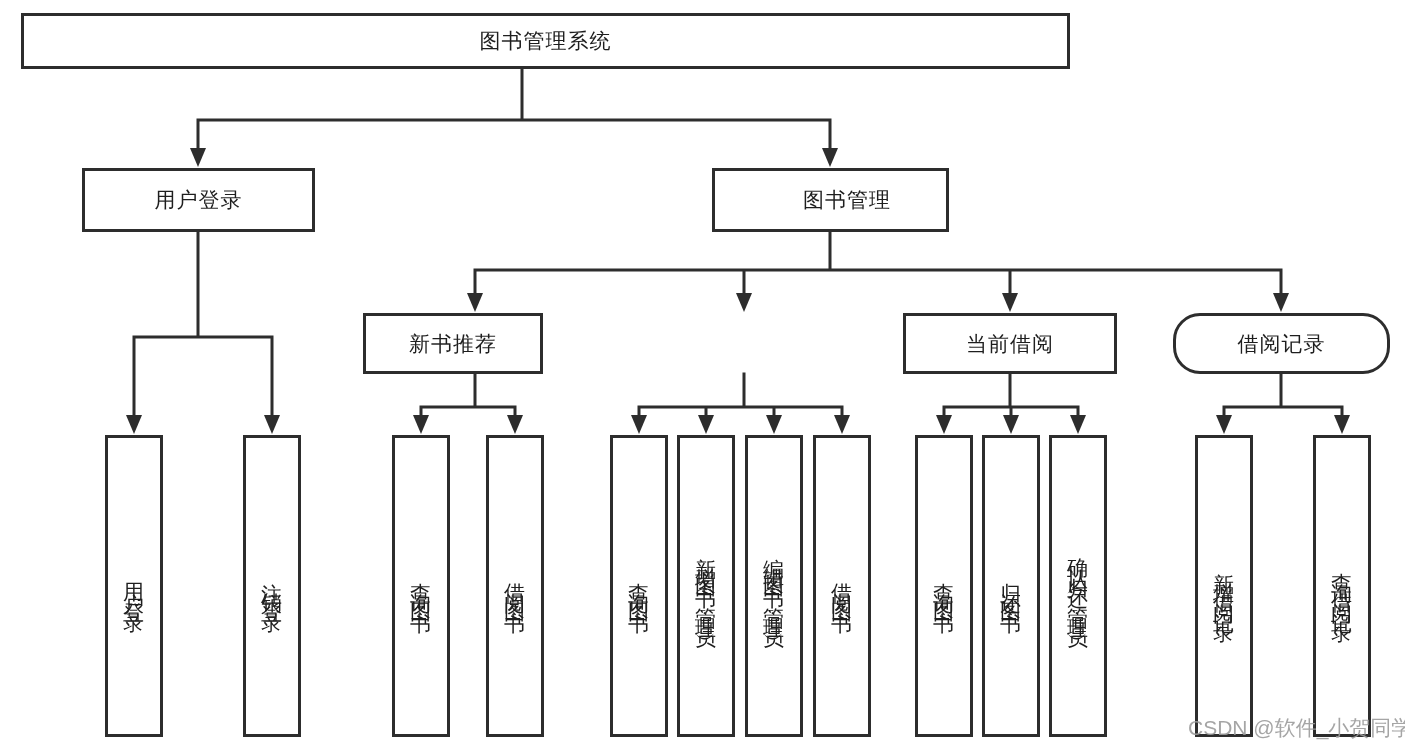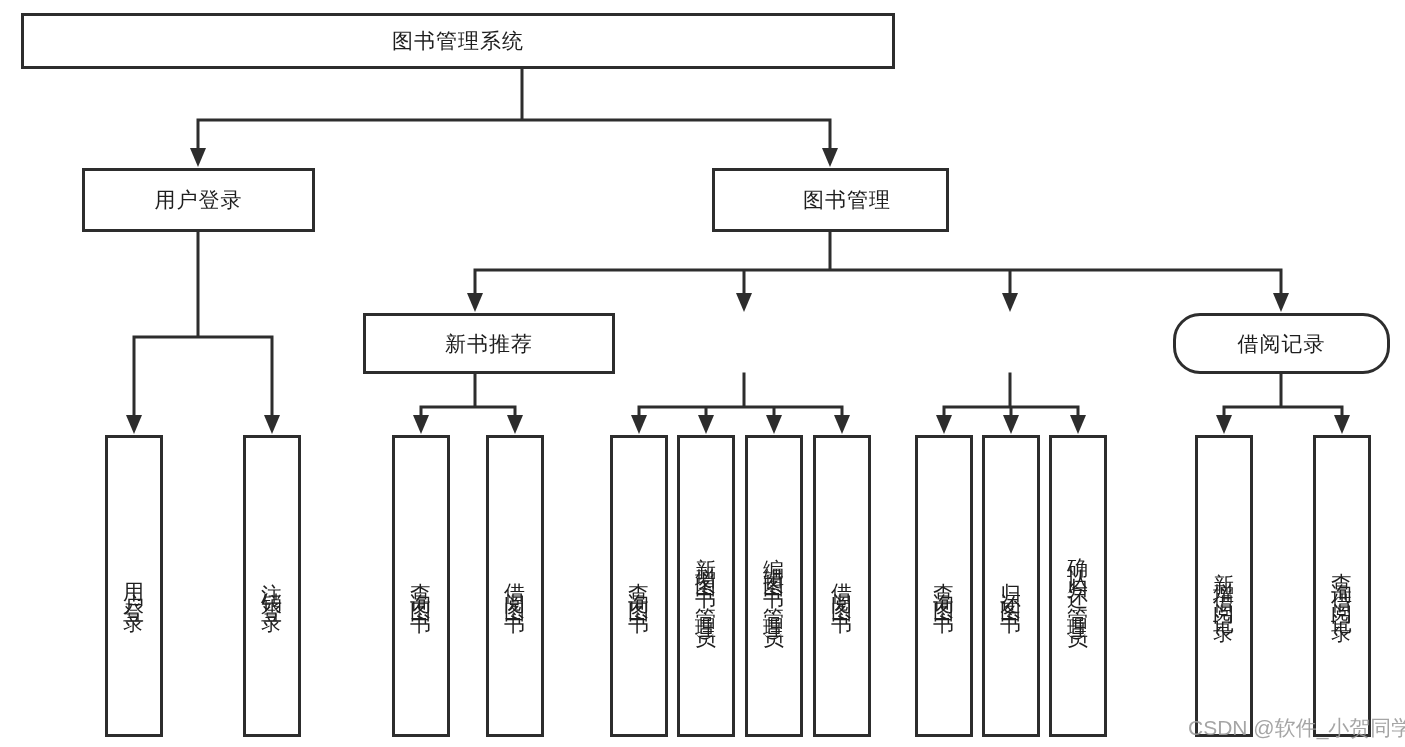--- a/index.html
+++ b/index.html
@@ -30,28 +30,28 @@
     background: #ffffff;
     border: 3px solid #2d2d2d;
     display: flex;
     align-items: center;
     justify-content: center;
     font-size: 21px;
     letter-spacing: 1px;
     white-space: nowrap;
   }
   
-  .n-root   { left: 21px;   top: 13px;  width: 874px; height: 56px; }
+  .n-root   { left: 21px;   top: 13px;  width: 1049px; height: 56px; }
   
   .n-l2 { top: 168px; height: 64px; }
   .n-user-login { left: 82px;  width: 233px; }
   .n-book-mgmt  { left: 712px; width: 237px; padding-left: 33px; }
   
   .n-l3 { top: 313px; height: 61px; }
-  .n-nbr { left: 363px;  width: 252px; }
+  .n-nbr { left: 363px;  width: 180px; }
   .n-bb  { left: 633px;  width: 223px; }
   .n-cb  { left: 903px;  width: 214px; }
   .n-br  { left: 1173px; width: 217px; border-radius: 27px; }
   
   .leaf {
     position: absolute;
     top: 435px;
     width: 58px;
     height: 302px;
     box-sizing: border-box;
@@ -155,20 +155,23 @@
   <div class="node n-l2 n-user-login">
     <span>用户登录</span>
   </div>
   <div class="node n-l2 n-book-mgmt">
     <span>图书管理</span>
   </div>
 
   <div class="node n-l3 n-nbr">
     <span>新书推荐</span>
   </div>
+  <div class="node n-l3 n-cb">
+    <span>当前借阅</span>
+  </div>
   <div class="node n-l3 n-br">
     <span>借阅记录</span>
   </div>
 
   <div class="leaf lf-1">
     <span>用户登录</span>
   </div>
   <div class="leaf lf-2">
     <span>注销登录</span>
   </div>

